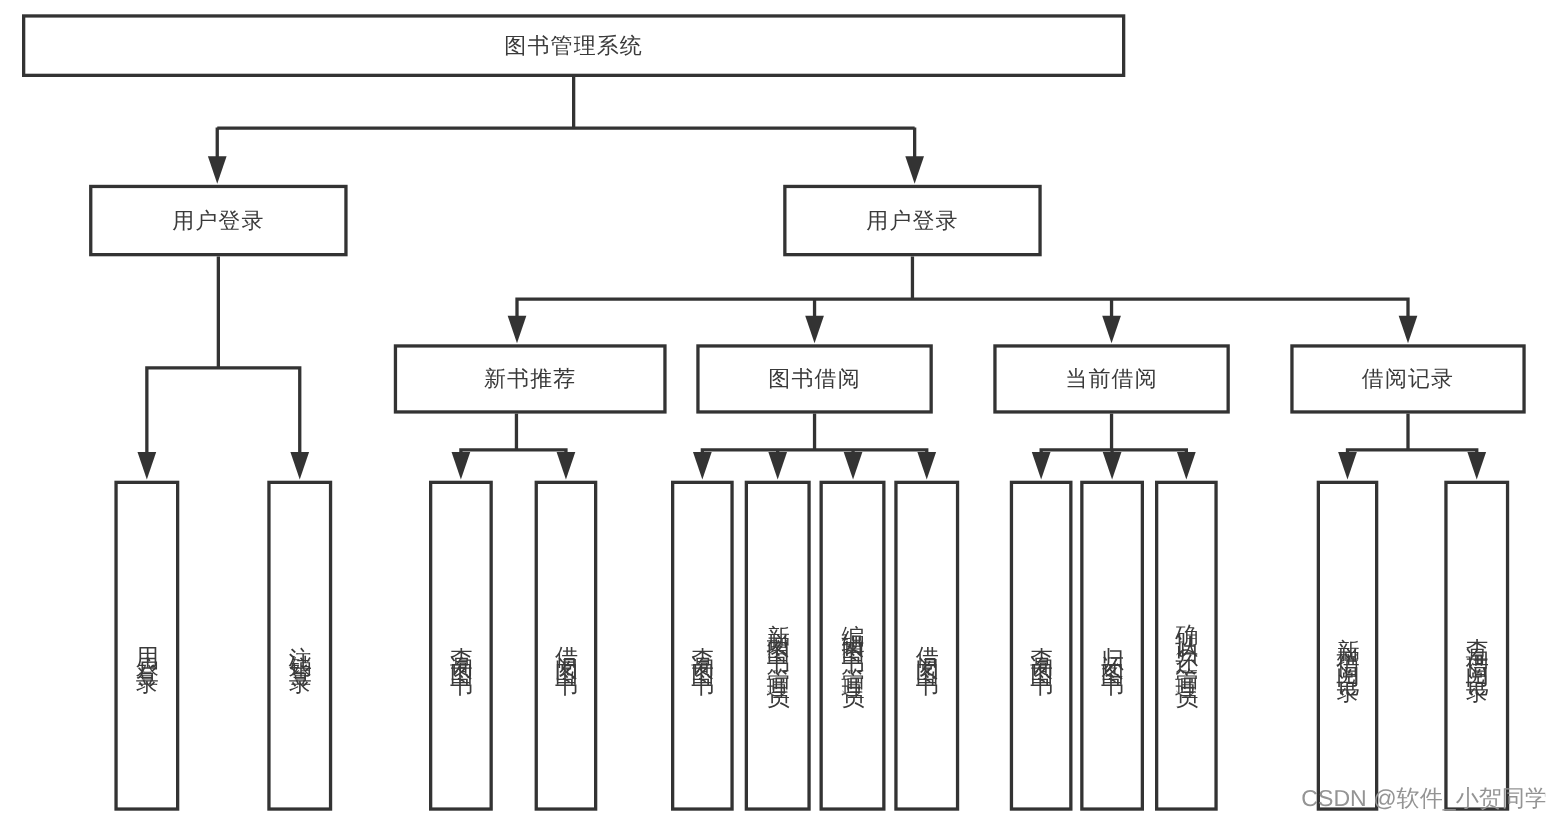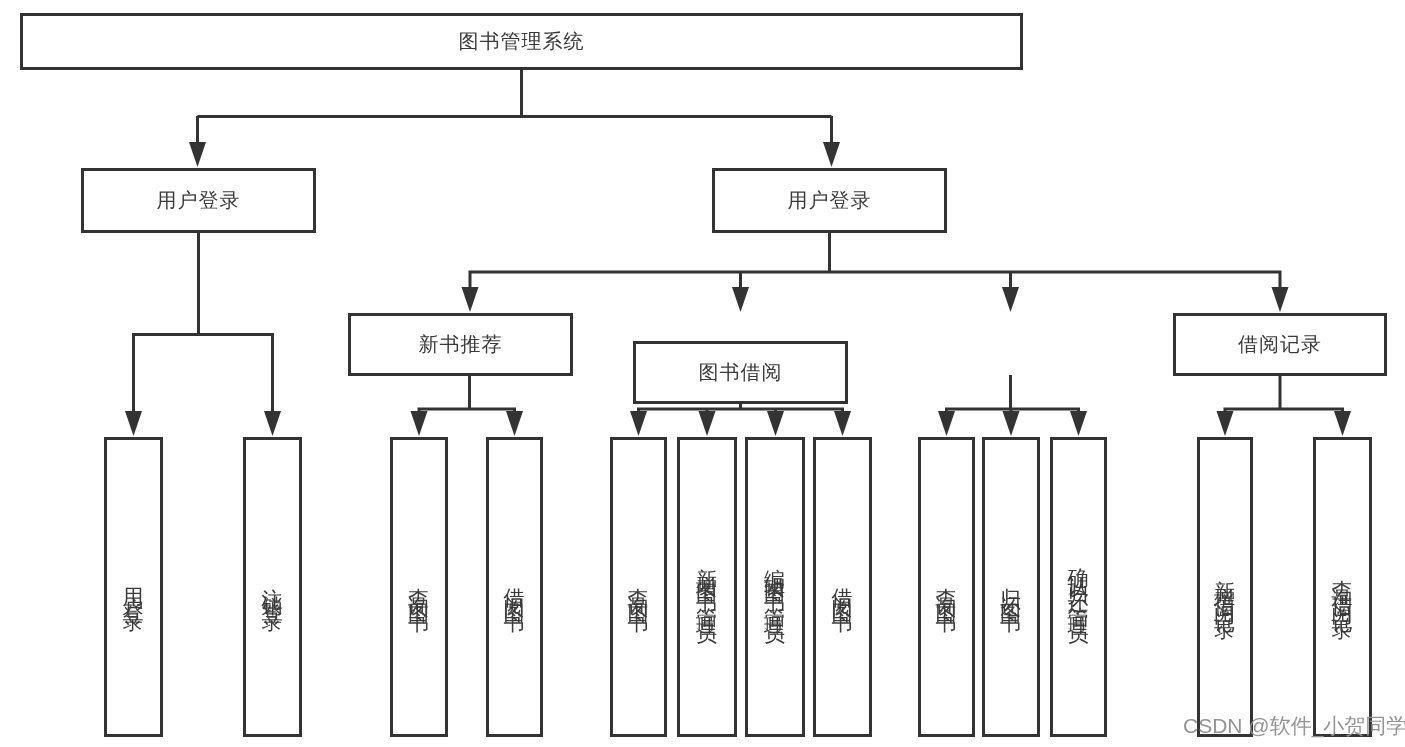--- a/index.html
+++ b/index.html
@@ -108,25 +108,28 @@
     <span>图书管理系统</span>
   </div>
 
   <div class="node hnode" style="left:81px;top:168px;width:235px;height:65px;">
     <span>用户登录</span>
   </div>
   <div class="node hnode" style="left:712px;top:168px;width:235px;height:65px;">
     <span>用户登录</span>
   </div>
 
-  <div class="node hnode" style="left:348px;top:313px;width:225px;height:63px;">
+  <div class="node hnode" style="left:358px;top:313px;width:248px;height:63px;">
     <span>新书推荐</span>
   </div>
-  <div class="node hnode" style="left:633px;top:313px;width:215px;height:63px;margin-top:28px;">
+  <div class="node hnode" style="left:633px;top:313px;width:215px;height:63px;">
     <span>图书借阅</span>
+  </div>
+  <div class="node hnode" style="left:903px;top:313px;width:215px;height:63px;">
+    <span>当前借阅</span>
   </div>
   <div class="node hnode" style="left:1173px;top:313px;width:214px;height:63px;">
     <span>借阅记录</span>
   </div>
 
   <div class="node vnode" style="left:104px;top:437px;width:59px;height:300px;">
     <span>用户登录</span>
   </div>
   <div class="node vnode" style="left:243px;top:437px;width:59px;height:300px;">
     <span>注销登录</span>

